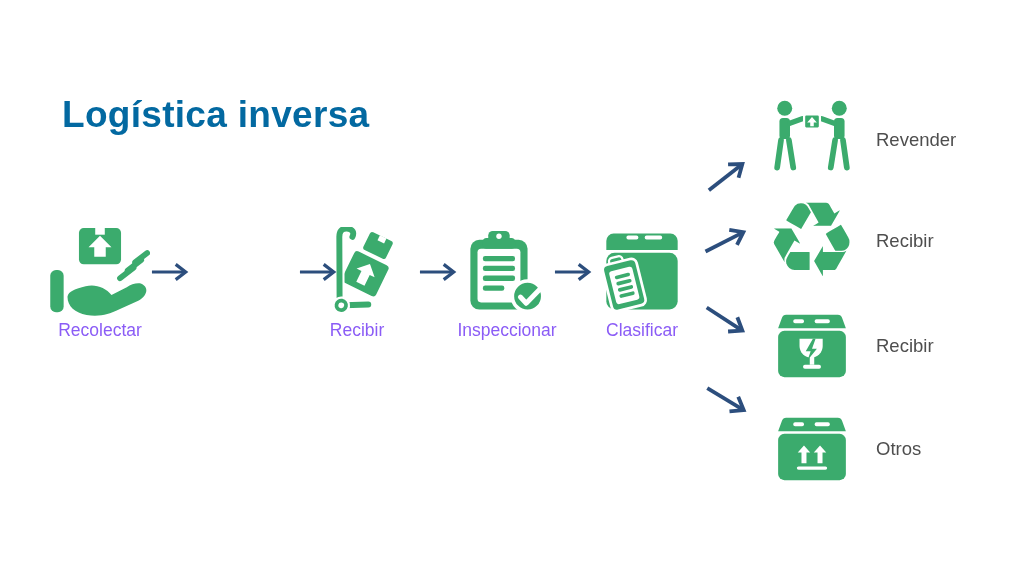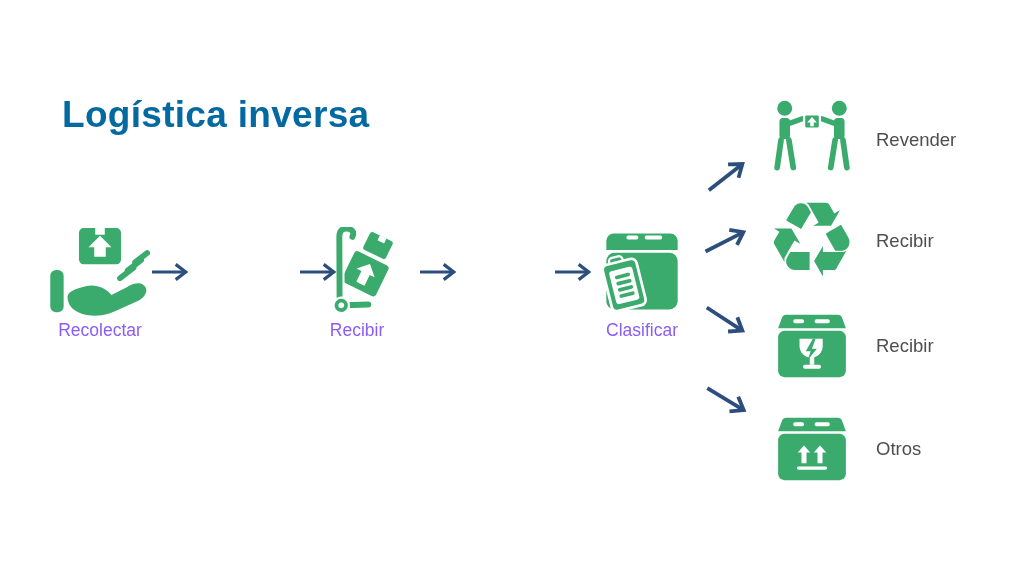--- a/index.html
+++ b/index.html
@@ -86,20 +86,38 @@
           <path class="sg" d="M33,86 L20,14 Q18,4 27,3 Q36,3 34,11" stroke-width="6.5" stroke-linecap="round"></path>
           <path class="sg" d="M30,88 L64,81" stroke-width="6.5" stroke-linecap="round"></path>
           <circle class="g" cx="35" cy="87" r="8.5" stroke="#ffffff" stroke-width="2.5"></circle>
           <circle class="w" cx="35" cy="87" r="3.2"></circle>
         </g>
       </svg>
     </div>
     <div class="step-label">Recibir</div>
   </div>
 
+  <div class="step s4">
+    <div class="icon-box">
+      <svg viewBox="0 0 94 96" width="84" height="90" aria-hidden="true">
+        <rect class="g" x="6" y="12" width="64" height="78" rx="10"></rect>
+        <rect class="w" x="14" y="22" width="48" height="60" rx="4"></rect>
+        <rect class="g" x="26" y="2" width="24" height="14" rx="5"></rect>
+        <rect class="g" x="20" y="10" width="36" height="12" rx="4"></rect>
+        <circle class="w" cx="38" cy="8" r="3"></circle>
+        <rect class="g" x="20" y="30" width="36" height="6" rx="2.5"></rect>
+        <rect class="g" x="20" y="41" width="36" height="6" rx="2.5"></rect>
+        <rect class="g" x="20" y="52" width="36" height="6" rx="2.5"></rect>
+        <rect class="g" x="20" y="63" width="24" height="6" rx="2.5"></rect>
+        <circle class="g" cx="70" cy="75" r="17" stroke="#ffffff" stroke-width="4"></circle>
+        <path class="sw" d="M62,76 l6.5,7 L84,67" stroke-width="5.5" stroke-linecap="round" stroke-linejoin="round"></path>
+      </svg>
+    </div>
+    <div class="step-label">Inspeccionar</div>
+  </div>
 
   <div class="step s5">
     <div class="icon-box">
       <svg viewBox="0 0 94 96" width="86" height="88" aria-hidden="true">
         <path class="g" d="M16,6 h62 a8 8 0 0 1 8 8 v10 H8 V14 a8 8 0 0 1 8 -8 Z"></path>
         <rect class="w" x="30" y="8" width="13" height="4.5" rx="2"></rect>
         <rect class="w" x="50" y="8" width="19" height="4.5" rx="2"></rect>
         <rect class="g" x="8" y="27" width="78" height="62" rx="9"></rect>
         <g transform="rotate(-14 28 60)">
           <rect class="g" x="17" y="30" width="15" height="13" rx="4" stroke="#ffffff" stroke-width="2.5"></rect>

